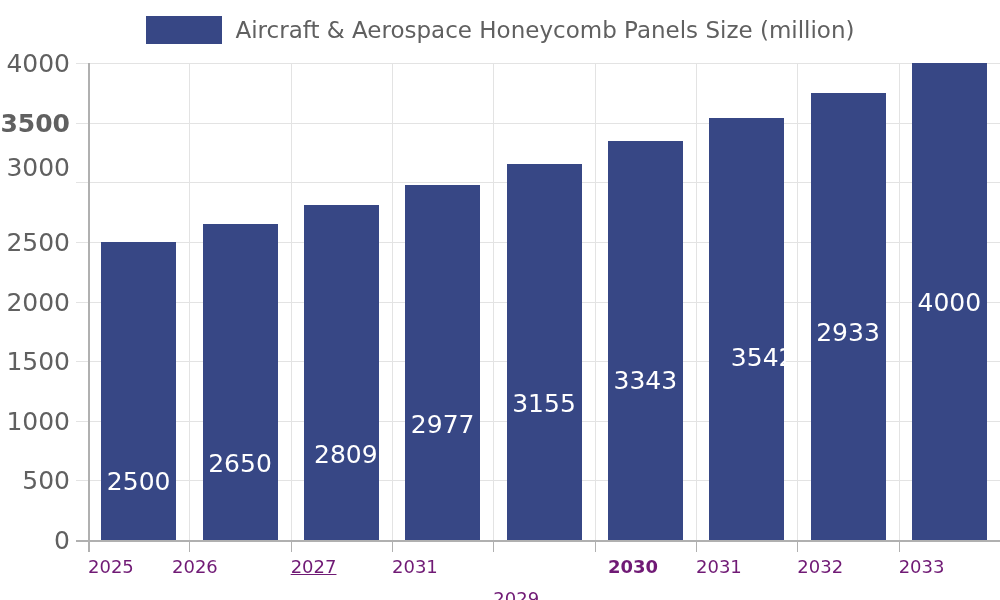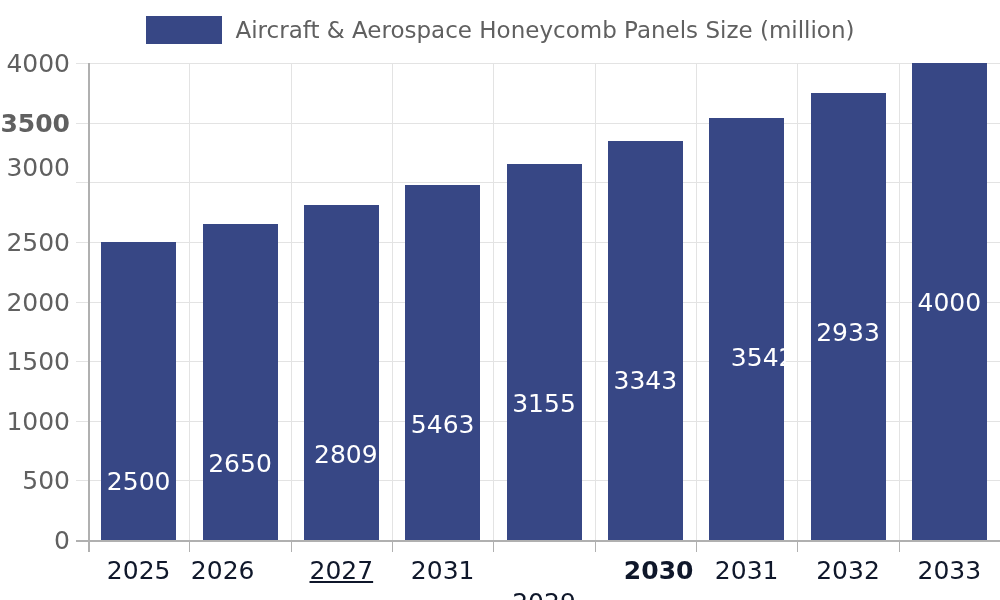--- a/index.html
+++ b/index.html
@@ -98,24 +98,24 @@
     text-align: right;
     font-size: 25px;
     color: #606060;
     line-height: 1;
     transform: translateY(-50%);
     white-space: nowrap;
   }
   .xlabel {
     position: absolute;
     top: 558px;
-    font-size: 25px;
-    color: #0f172a;
-    line-height: 1;
-    text-align: center;
+    font-size: 18px;
+    color: #701a75;
+    line-height: 1;
+    text-align: left;
     white-space: nowrap;
   }
 
   
   .bar {
     position: absolute;
     background: #374785;
   }
   .bar-value {
     position: absolute;
@@ -160,21 +160,21 @@
         <div class="vgrid" style="left: 811px;"></div>
       </div>
     <div id="bars">
         <div class="bar" style="left: 13.1667px; top: 178.875px; width: 75px; height: 298.125px; background: rgb(55, 71, 133);"></div>
         <div class="bar-value" style="left: 13.1667px; width: 75px; top: 417.875px;">2500</div>
         <div class="bar" style="left: 114.5px; top: 160.988px; width: 75px; height: 316.012px; background: rgb(55, 71, 133);"></div>
         <div class="bar-value" style="left: 114.5px; width: 75px; top: 399.988px;">2650</div>
         <div class="bar" style="left: 215.833px; top: 142.027px; width: 75px; height: 334.973px; background: rgb(55, 71, 133);"></div>
         <div class="bar-value" style="left: 215.833px; width: 84px; top: 391px;">2809</div>
         <div class="bar" style="left: 317.167px; top: 121.993px; width: 75px; height: 355.007px; background: rgb(55, 71, 133);"></div>
-        <div class="bar-value" style="left: 317.167px; width: 75px; top: 360.993px;">5463</div>
+        <div class="bar-value" style="left: 317.167px; width: 75px; top: 360.993px;">2977</div>
         <div class="bar" style="left: 418.5px; top: 100.766px; width: 75px; height: 376.234px; background: rgb(55, 71, 133);"></div>
         <div class="bar-value" style="left: 418.5px; width: 75px; top: 339.766px;">3155</div>
         <div class="bar" style="left: 519.833px; top: 78.3473px; width: 75px; height: 398.653px; background: rgb(55, 71, 133);"></div>
         <div class="bar-value" style="left: 519.833px; width: 75px; top: 317.347px;">3343</div>
         <div class="bar" style="left: 621.167px; top: 54.6165px; width: 75px; height: 422.383px; background: rgb(55, 71, 133);"></div>
         <div class="bar-value" style="left: 621.167px; width: 67px; top: 293.616px; margin-left: 20px;">3542</div>
         <div class="bar" style="left: 722.5px; top: 29.574px; width: 75px; height: 447.426px; background: rgb(55, 71, 133);"></div>
         <div class="bar-value" style="left: 722.5px; width: 75px; top: 268.574px;">2933</div>
         <div class="bar" style="left: 823.833px; top: 0px; width: 75px; height: 477px; background: rgb(55, 71, 133);"></div>
         <div class="bar-value" style="left: 823.833px; width: 75px; top: 239px;">4000</div>

